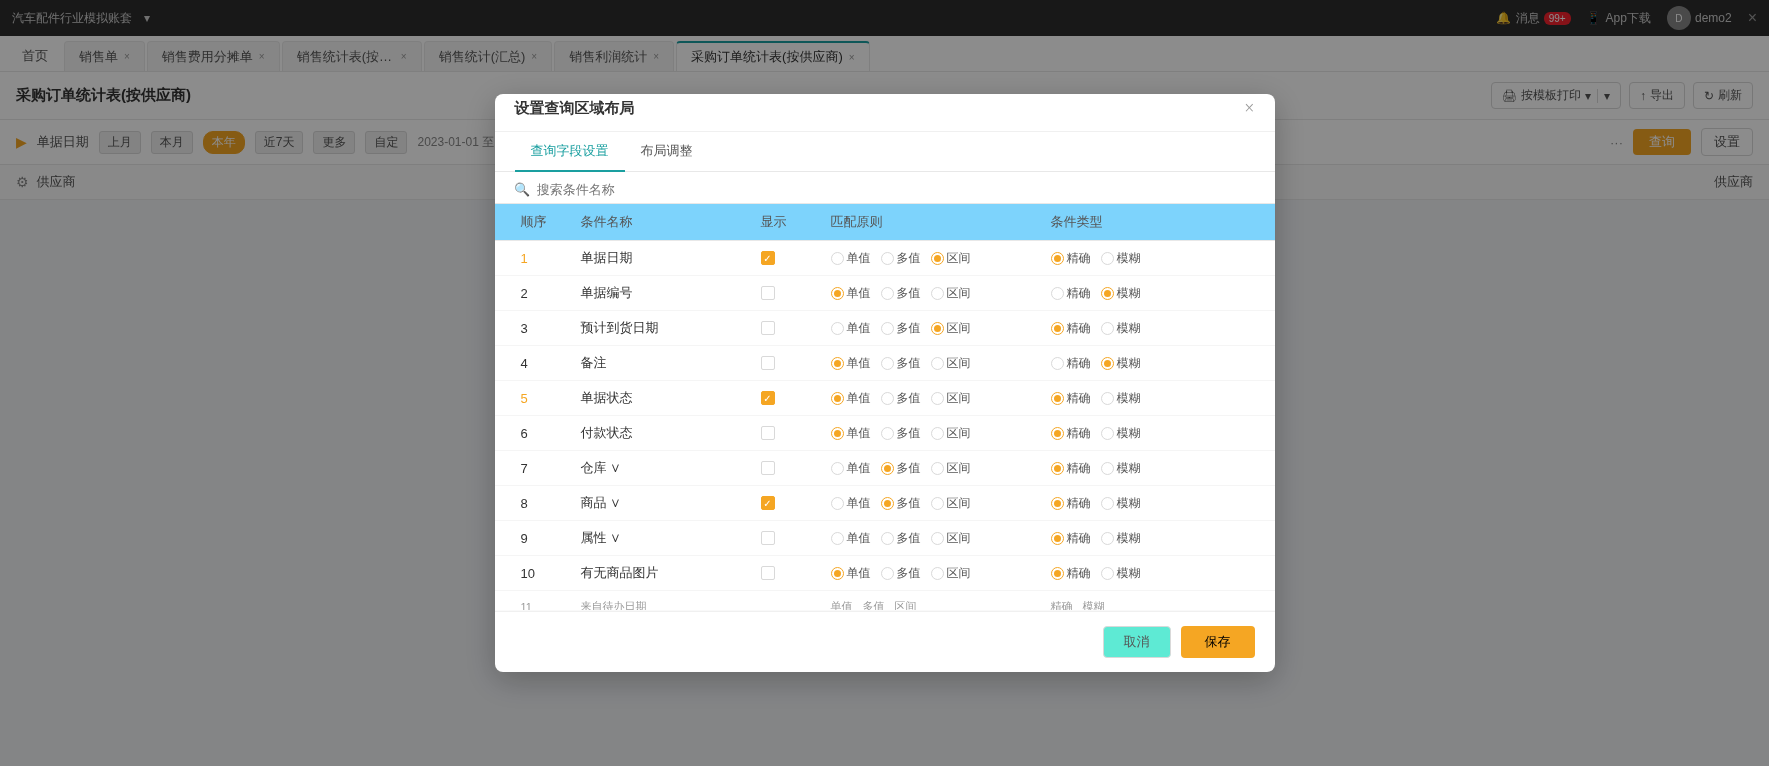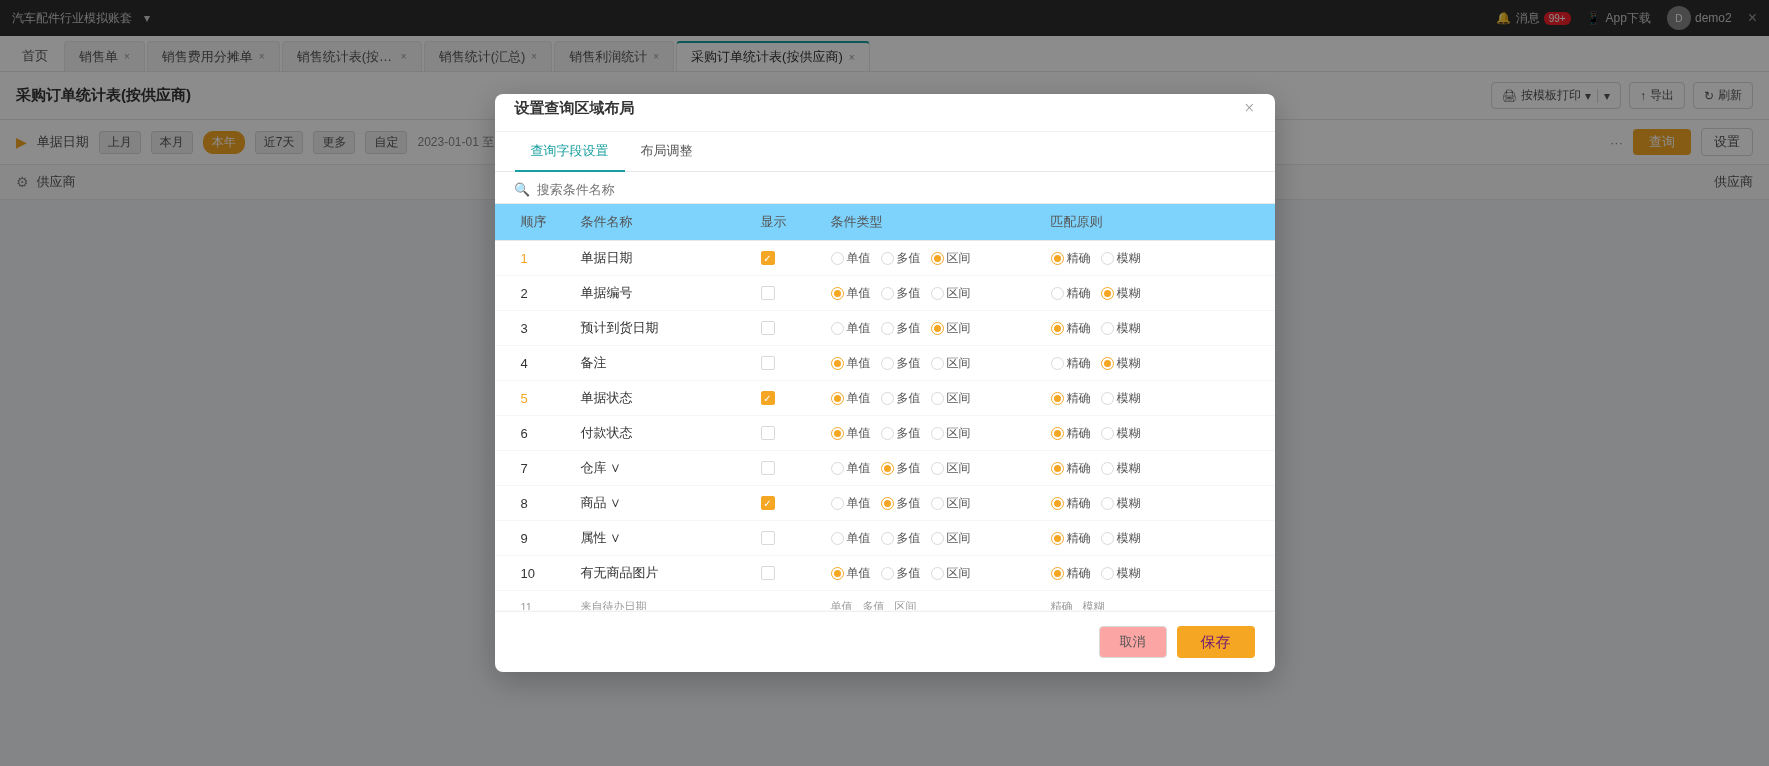--- a/index.html
+++ b/index.html
@@ -235,22 +235,22 @@
     .dialog-table::-webkit-scrollbar-thumb { background: #d9d9d9; border-radius: 3px; }
 
     
     .dialog-footer {
       padding: 14px 20px;
       display: flex;
       justify-content: flex-end;
       gap: 10px;
       border-top: 1px solid #f0f0f0;
     }
-    .btn-cancel { padding: 6px 20px; border: 1px solid #d9d9d9; border-radius: 4px; background: #fca5a5; cursor: pointer; font-size: 13px; color: #555; }
-    .btn-save { padding: 6px 24px; border: none; border-radius: 4px; background: #f5a623; color: #701a75; cursor: pointer; font-size: 15px; }
+    .btn-cancel { padding: 6px 20px; border: 1px solid #d9d9d9; border-radius: 4px; background: #5eead4; cursor: pointer; font-size: 13px; color: #555; }
+    .btn-save { padding: 6px 24px; border: none; border-radius: 4px; background: #f5a623; color: #000000; cursor: pointer; font-size: 13px; }
 
     
     .dt-row-partial {
       display: grid;
       grid-template-columns: 60px 180px 70px 220px 200px;
       border-bottom: 1px solid #f5f5f5;
       padding: 0 20px;
       align-items: center;
       opacity: 0.5;
       overflow: hidden;
@@ -377,22 +377,22 @@
       <span class="search-icon">🔍</span>
       <input type="text" placeholder="搜索条件名称" style="">
     </div>
 
     <div class="dialog-table">
 
       <div class="dt-header">
         <div class="dt-header-cell">顺序</div>
         <div class="dt-header-cell">条件名称</div>
         <div class="dt-header-cell">显示</div>
+        <div class="dt-header-cell">匹配原则</div>
         <div class="dt-header-cell">条件类型</div>
-        <div class="dt-header-cell">匹配原则</div>
       </div>
 
       <div class="dt-row">
         <div class="dt-cell">
             <span class="dt-num">1</span>
           </div>
         <div class="dt-cell">单据日期</div>
         <div class="dt-cell">
             <div class="cb checked"></div>
           </div>

